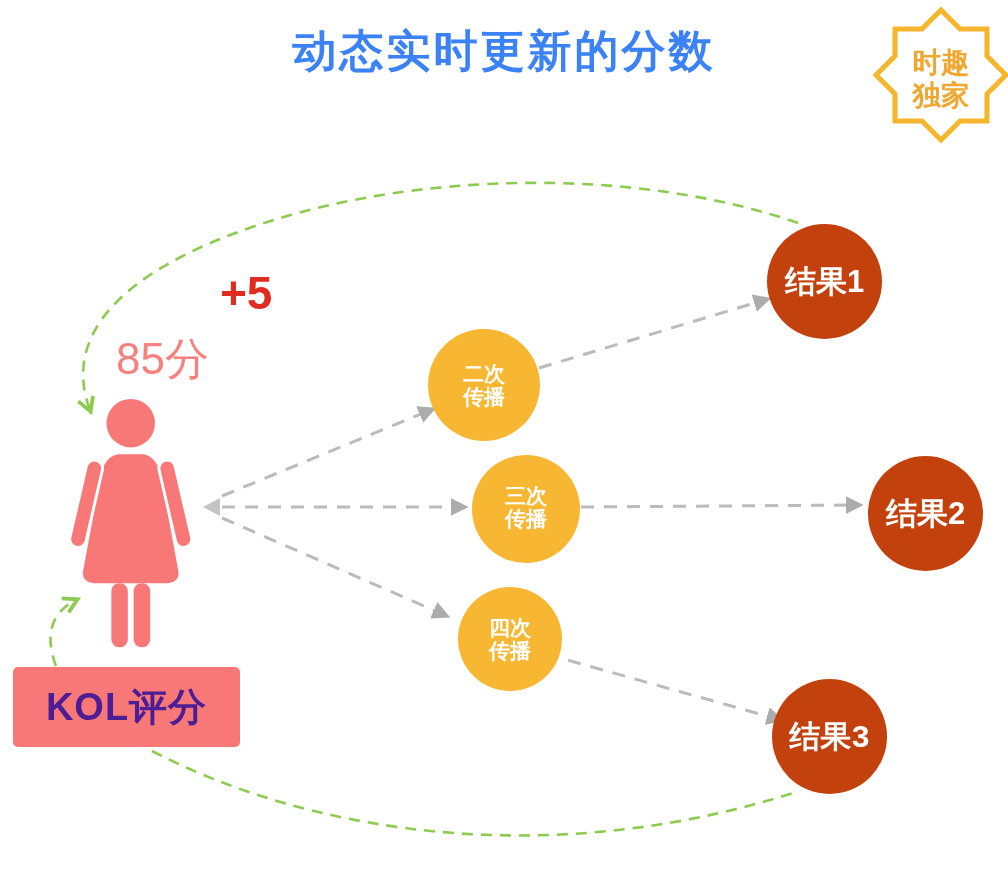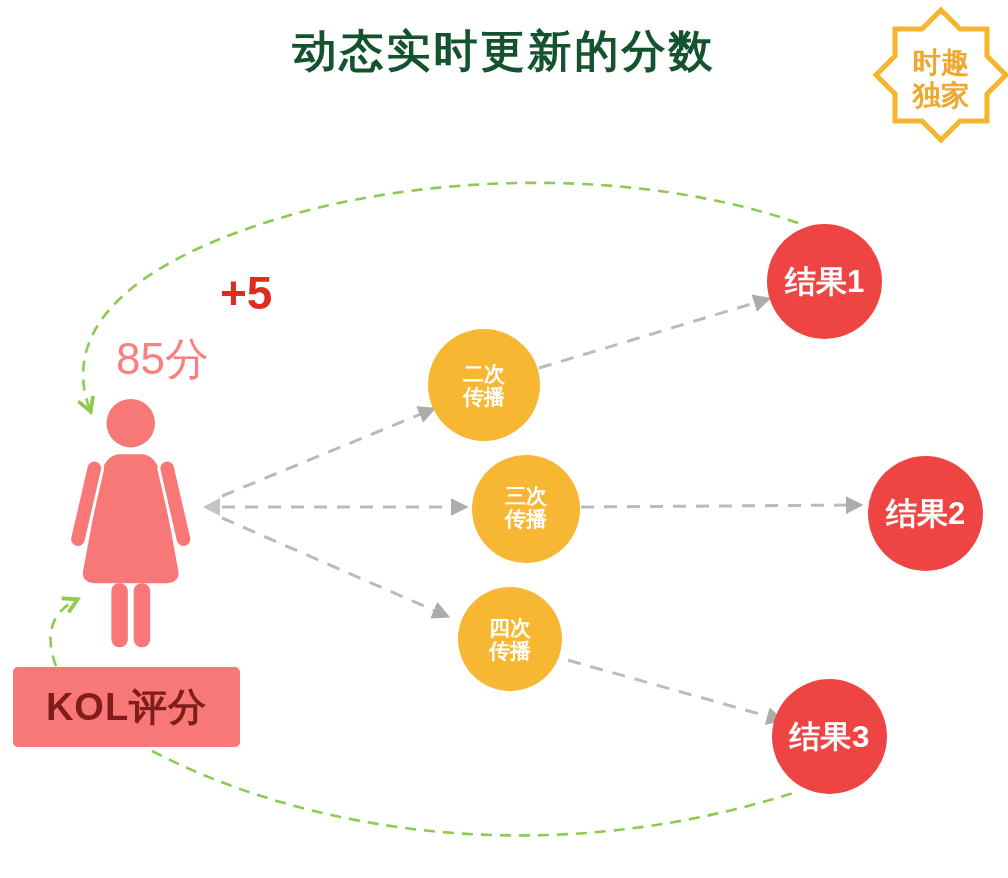--- a/index.html
+++ b/index.html
@@ -2,45 +2,45 @@
 <html><head>
 <meta charset="utf-8">
 <style>
   html,body { margin:0; padding:0; background:#fff; }
   .canvas {
     position:relative; width:1008px; height:878px; background:#ffffff;
     overflow:hidden; font-family:"Liberation Sans", sans-serif;
   }
   .title {
     position:absolute; top:22px; left:0; width:100%; text-align:center;
-    font-size:44px; font-weight:bold; color:#14532d; letter-spacing:3px;
+    font-size:44px; font-weight:bold; color:#3b82f6; letter-spacing:3px;
   }
   .layer { position:absolute; left:0; top:0; width:1008px; height:878px; }
   .score {
     position:absolute; left:116px; top:330px;
     font-size:44px; color:#f8807f;
   }
   .delta {
     position:absolute; left:220px; top:266px;
     font-size:46px; font-weight:bold; color:#e02b21;
   }
   .kol-box {
     position:absolute; left:13px; top:667px; width:227px; height:80px;
     background:#f87878; border-radius:5px;
     display:flex; align-items:center; justify-content:center;
-    color:#7f1d1d; font-size:38px; font-weight:bold; letter-spacing:1px;
+    color:#4c1d95; font-size:38px; font-weight:bold; letter-spacing:1px;
   }
   .node {
     position:absolute; border-radius:50%;
     display:flex; align-items:center; justify-content:center;
     text-align:center; color:#ffffff; font-weight:bold;
     white-space:pre-line;
   }
   .node.yellow { background:#f7b733; font-size:21px; line-height:1.1; }
-  .node.blue   { background:#ef4444; font-size:31px; }
+  .node.blue   { background:#c2410c; font-size:31px; }
   .badge { position:absolute; left:872px; top:6px; width:138px; height:138px; }
   .badge text {
     font-family:"Liberation Sans", sans-serif;
     font-size:28px; font-weight:bold; fill:#f0a72f;
   }
 </style>
 </head>
 <body>
 
 <div class="canvas">

